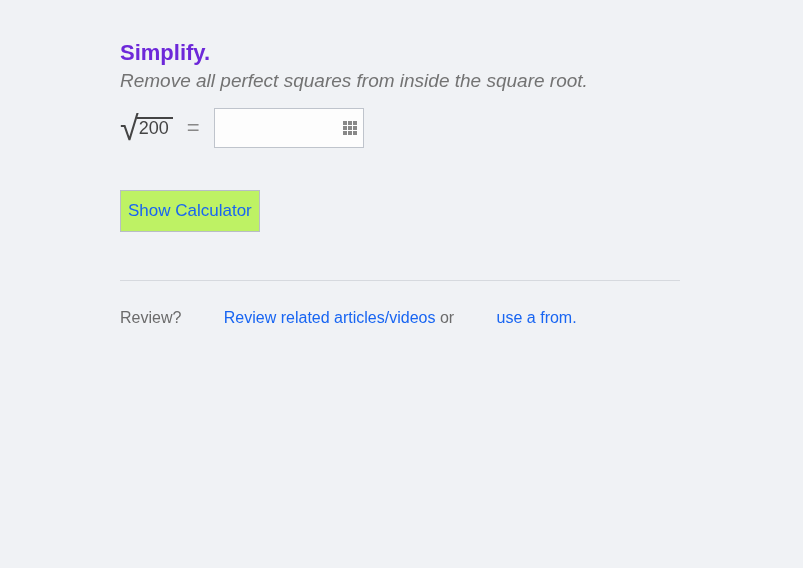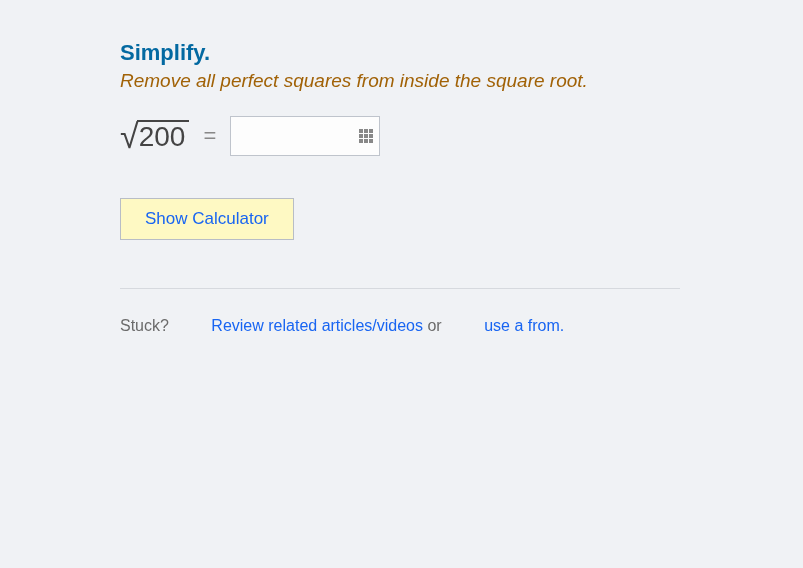--- a/index.html
+++ b/index.html
@@ -11,28 +11,28 @@
       font-family: -apple-system, BlinkMacSystemFont, "Segoe UI", Helvetica, Arial, sans-serif;
       background: #f0f2f5;
       width: 803px;
       height: 568px;
       padding: 40px 0 0 120px;
       color: #333;
     }
     .title {
       font-size: 22px;
       font-weight: 600;
-      color: #0369a1;
+      color: #6d28d9;
       margin-bottom: 4px;
     }
     .instruction {
       font-size: 19px;
       font-style: italic;
-      color: #a16207;
-      margin-bottom: 24px;
+      color: #737373;
+      margin-bottom: 16px;
     }
     .equation-row {
       display: flex;
       align-items: center;
       gap: 14px;
       margin-bottom: 42px;
     }
     .sqrt-wrap {
       display: flex;
       align-items: center;
@@ -41,21 +41,21 @@
     }
     .radical-sign {
       font-size: 34px;
       line-height: 1;
       margin-right: -2px;
       color: #444;
     }
     .radicand {
       border-top: 2px solid #444;
       padding: 0 4px 0 2px;
-      font-size: 28px;
+      font-size: 18px;
       line-height: 1.1;
     }
     .equals {
       font-size: 22px;
       color: #888;
     }
     .answer-input {
       width: 150px;
       height: 40px;
       border: 1px solid #bfc4cc;
@@ -77,24 +77,24 @@
       width: 16px;
       height: 16px;
       pointer-events: none;
     }
     .keypad-icon svg {
       display: block;
     }
     .calc-btn {
       display: inline-block;
       border: 1px solid #b8bdc6;
-      background: #fef9c3;
+      background: #bef264;
       color: #1865f2;
       font-size: 17px;
-      padding: 10px 24px;
+      padding: 10px 7px;
       cursor: pointer;
       font-family: inherit;
     }
     .divider {
       border: none;
       border-top: 1px solid #d6d9de;
       margin: 48px 0 28px 0;
       width: 560px;
     }
     .stuck-row {
@@ -137,17 +137,17 @@
       </svg>
     </span>
   </span>
 </div>
 
 <button class="calc-btn">Show Calculator</button>
 
 <hr class="divider">
 
 <div class="stuck-row">
-  <span>Stuck? </span><span class="stuck-link">Review related articles/videos</span><span> or </span><span class="stuck-link">use a from.</span>
+  <span>Review? </span><span class="stuck-link">Review related articles/videos</span><span> or </span><span class="stuck-link">use a from.</span>
 </div>
 
 
 
 
 </body></html>

